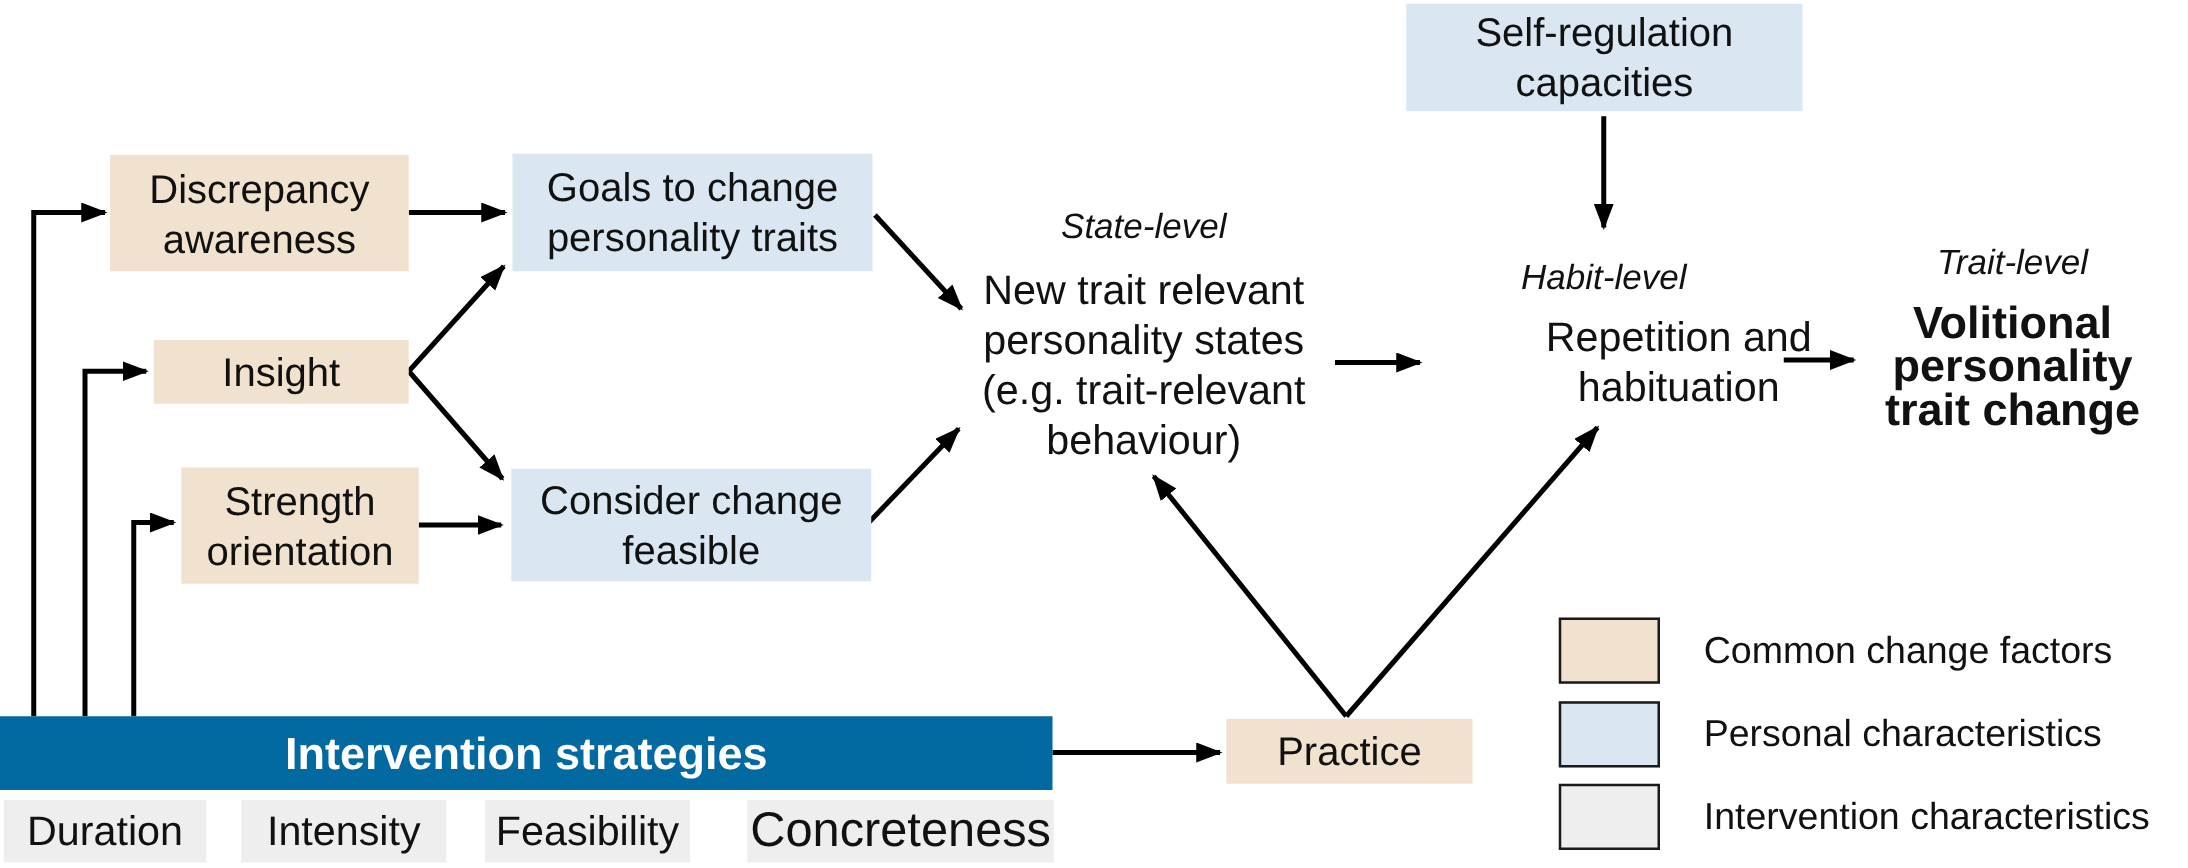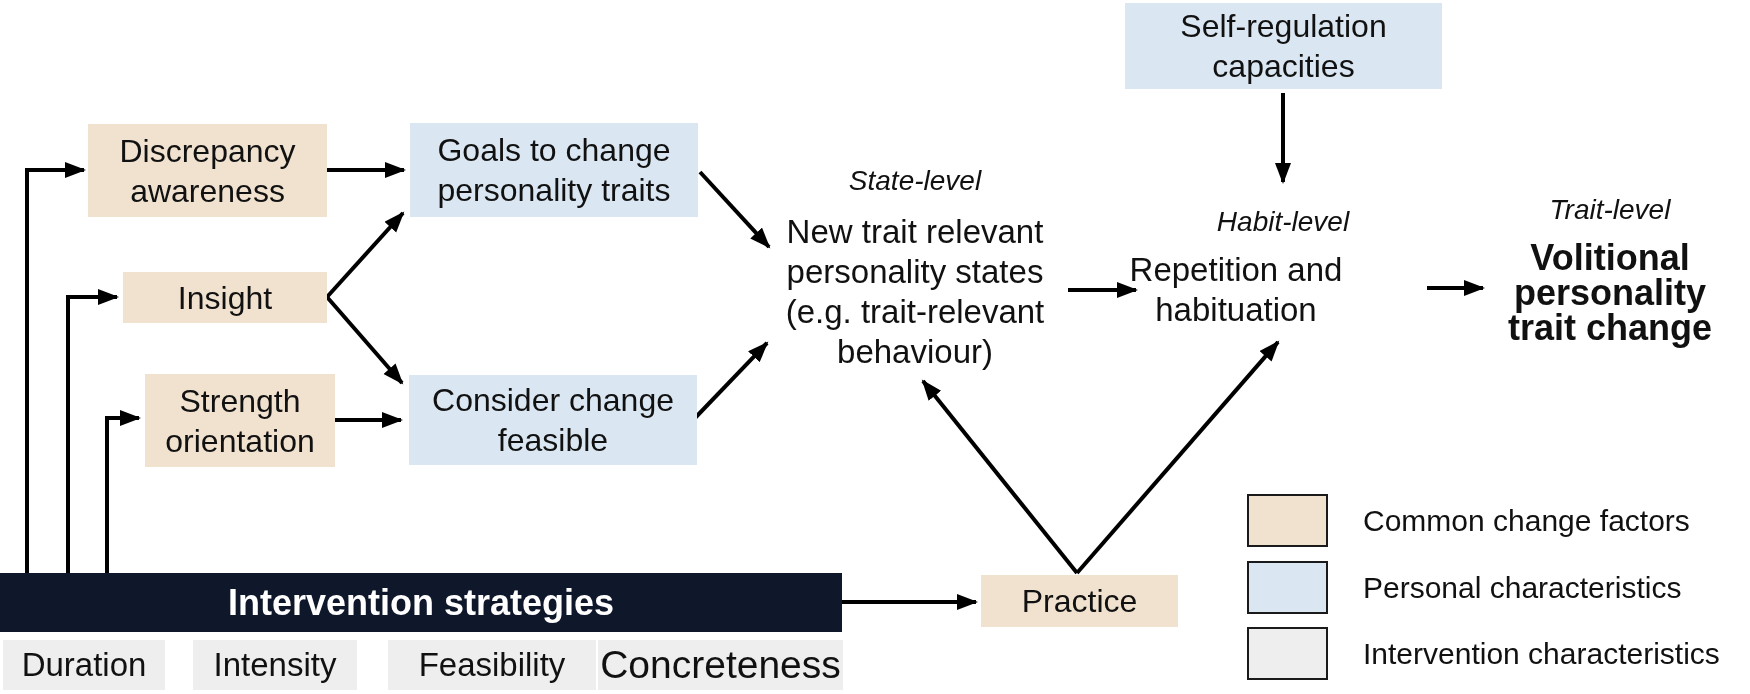--- a/index.html
+++ b/index.html
@@ -9,21 +9,21 @@
   }
   #arrows{position:absolute;left:0;top:0;width:1750px;height:694px;}
   .box{
     position:absolute;display:flex;align-items:center;justify-content:center;
     text-align:center;white-space:pre-line;font-size:32px;line-height:1.25;color:#111;
   }
   .tan{background:#f1e2d0;}
   .blue{background:#dae7f2;}
   .gray{background:#eeeeee;}
   .bar{
-    position:absolute;background:#0f172a;color:#ffffff;font-weight:bold;font-size:36px;
+    position:absolute;background:#0369a1;color:#ffffff;font-weight:bold;font-size:36px;
     display:flex;align-items:center;justify-content:center;white-space:nowrap;
   }
   .level{
     position:absolute;font-style:italic;font-size:28px;line-height:30px;
     text-align:center;white-space:pre-line;color:#111;
   }
   .flowtext{
     position:absolute;text-align:center;white-space:pre-line;
     font-size:33px;line-height:40px;color:#111;
   }
@@ -94,39 +94,39 @@
 capacities</span>
   </div>
 
   <div class="level" style="left:755px;top:166px;width:320px">State-level</div>
   <div class="flowtext" style="left:755px;top:212px;width:320px">New trait relevant
 personality states
 (e.g. trait-relevant
 behaviour)</div>
 
   <div class="level" style="left:1143px;top:207px;width:280px">Habit-level</div>
-  <div class="flowtext" style="left:1096px;top:250px;width:280px">Repetition and
+  <div class="flowtext" style="left:1203px;top:250px;width:280px">Repetition and
 habituation</div>
 
   <div class="level" style="left:1470px;top:195px;width:280px">Trait-level</div>
   <div class="flowtext bold" style="left:1470px;top:240px;width:280px">Volitional
 personality
 trait change</div>
 
   <div class="bar" style="left:0;top:573px;width:842px;height:59px">
     <span>Intervention strategies</span>
   </div>
 
   <div class="box gray" style="left:3px;top:640px;width:162px;height:50px;font-size:33px">
     <span>Duration</span>
   </div>
   <div class="box gray" style="left:193px;top:640px;width:164px;height:50px;font-size:33px">
     <span>Intensity</span>
   </div>
-  <div class="box gray" style="left:388px;top:640px;width:208px;height:50px;font-size:33px">
+  <div class="box gray" style="left:388px;top:640px;width:164px;height:50px;font-size:33px">
     <span>Feasibility</span>
   </div>
   <div class="box gray" style="left:598px;top:640px;width:245px;height:50px;font-size:39px">
     <span>Concreteness</span>
   </div>
 
   <div class="swatch tan" style="left:1247px;top:494px"></div>
   <div class="legend-label" style="left:1363px;top:494px">Common change factors</div>
 
   <div class="swatch blue" style="left:1247px;top:561px"></div>

